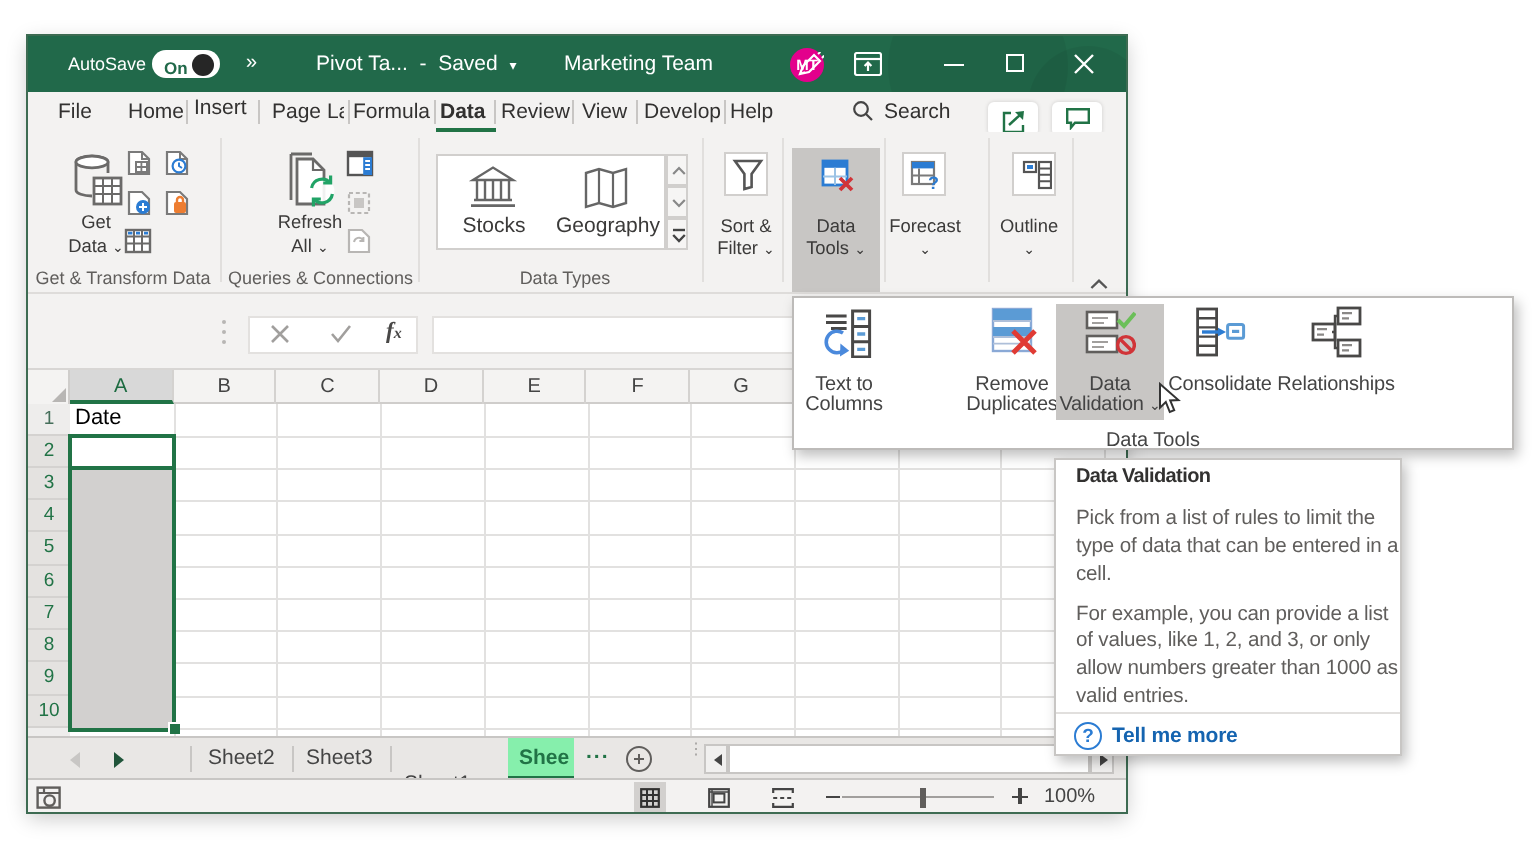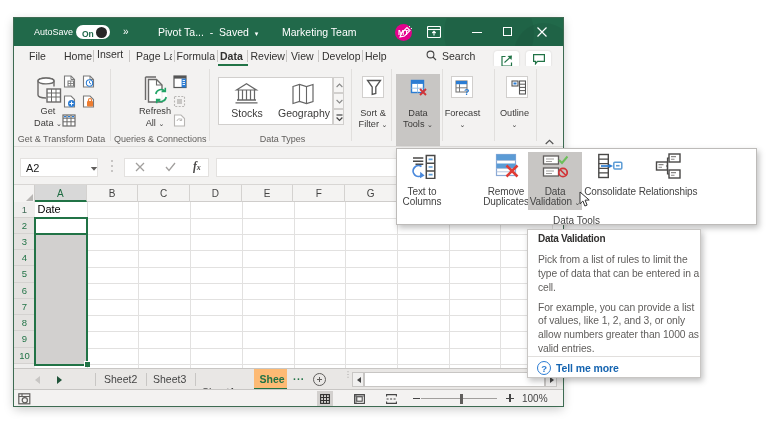--- a/index.html
+++ b/index.html
@@ -219,26 +219,20 @@
           <path d="M8.5 4.2 h6 M8.5 7.4 h6 M8.5 10.6 h6" stroke="#555" stroke-width="1"></path>
         </svg>
     </div>
     <div class="rlabel abs" style="left:478px; top:41.9px; width:45px;">Outline<br><span style="font-size:7px;">⌄</span></div>
     <div class="gsep" style="left:521.6px;"></div>
     <svg class="abs" style="left:531px; top:72.5px;" width="9" height="6" viewBox="0 0 9 6">
         <path d="M0.7 5 L4.5 1.3 L8.3 5" fill="none" stroke="#555" stroke-width="1.2"></path>
       </svg>
   </div>
   <div id="fbar">
-    <div class="abs" style="left:6px; top:11px; width:78px; height:19px; background:#fff; border:1px solid #e3e1df;">
-      <span class="abs" style="left:5px; top:3px; font-size:11px; color:#222;">A2</span>
-      <svg class="abs" style="left:69px; top:7px;" width="8" height="6" viewBox="0 0 8 6">
-          <path d="M0.8 1 L4 4.8 L7.2 1 Z" fill="#605e5c"></path>
-        </svg>
-    </div>
     <div class="abs" style="left:97px; top:12px; width:3px; height:16px;">
       <div class="abs" style="left:0; top:1px; width:2px; height:2px; background:#b8b6b4; border-radius:50%;"></div>
       <div class="abs" style="left:0; top:6px; width:2px; height:2px; background:#b8b6b4; border-radius:50%;"></div>
       <div class="abs" style="left:0; top:11px; width:2px; height:2px; background:#b8b6b4; border-radius:50%;"></div>
     </div>
     <div class="abs" style="left:110px; top:11px; width:85px; height:19px; background:#fff; border:1px solid #e3e1df;"></div>
     <svg class="abs" style="left:121px; top:15px;" width="10" height="10" viewBox="0 0 10 10">
         <path d="M1 1 L9 9 M9 1 L1 9" stroke="#a19f9d" stroke-width="1.3"></path>
       </svg>
     <svg class="abs" style="left:151px; top:15px;" width="11" height="10" viewBox="0 0 11 10">
@@ -304,21 +298,21 @@
   </div>
   <div id="tabbar">
     <div class="abs" style="left:21px; top:6.5px; width:0; height:0; border-top:4px solid transparent; border-bottom:4px solid transparent; border-right:5.5px solid #c8c6c4;"></div>
     <div class="abs" style="left:43px; top:6.5px; width:0; height:0; border-top:4px solid transparent; border-bottom:4px solid transparent; border-left:5.5px solid #20543a;"></div>
     <div class="abs" style="left:81px; top:4px; width:1px; height:13px; background:#c8c6c4;"></div>
     <span class="abs" style="left:90px; top:4px;">Sheet2</span>
     <div class="abs" style="left:132px; top:4px; width:1px; height:13px; background:#c8c6c4;"></div>
     <span class="abs" style="left:139px; top:4px;">Sheet3</span>
     <div class="abs" style="left:181px; top:4px; width:1px; height:13px; background:#c8c6c4;"></div>
     <span class="abs" style="left:188px; top:4px;margin-top:13px;">Sheet1</span>
-    <div class="abs" style="left:239.5px; top:0px; width:33.5px; height:21px; background:#fdba74; border-bottom:2.5px solid #217346; color:#217346; font-weight:bold; overflow:hidden;">
+    <div class="abs" style="left:239.5px; top:0px; width:33.5px; height:21px; background:#86efac; border-bottom:2.5px solid #217346; color:#217346; font-weight:bold; overflow:hidden;">
       <span class="abs" style="left:6px; top:3.5px;">Shee</span>
     </div>
     <span class="abs" style="left:279px; top:1px; color:#217346; font-weight:bold; letter-spacing:1px;">...</span>
     <div class="abs" style="left:299px; top:4px; width:13px; height:13px; border:1px solid #605e5c; border-radius:50%;">
         <div class="abs" style="left:5.1px; top:2.6px; width:1px; height:5.8px; background:#605e5c;"></div>
         <div class="abs" style="left:2.7px; top:5px; width:5.8px; height:1px; background:#605e5c;"></div>
       </div>
     <div class="abs" style="left:330px; top:4px; width:3px; height:13px; color:#a19f9d; font-size:8px; line-height:4px;">⋮</div>
     <div class="abs" style="left:338px; top:2.5px; width:12px; height:15px; background:#f1f0ef; border:1px solid #c8c6c4; text-align:center;">
       <div class="abs" style="left:3.5px; top:4px; width:0; height:0; border-top:3.5px solid transparent; border-bottom:3.5px solid transparent; border-right:4.5px solid #444;"></div>

